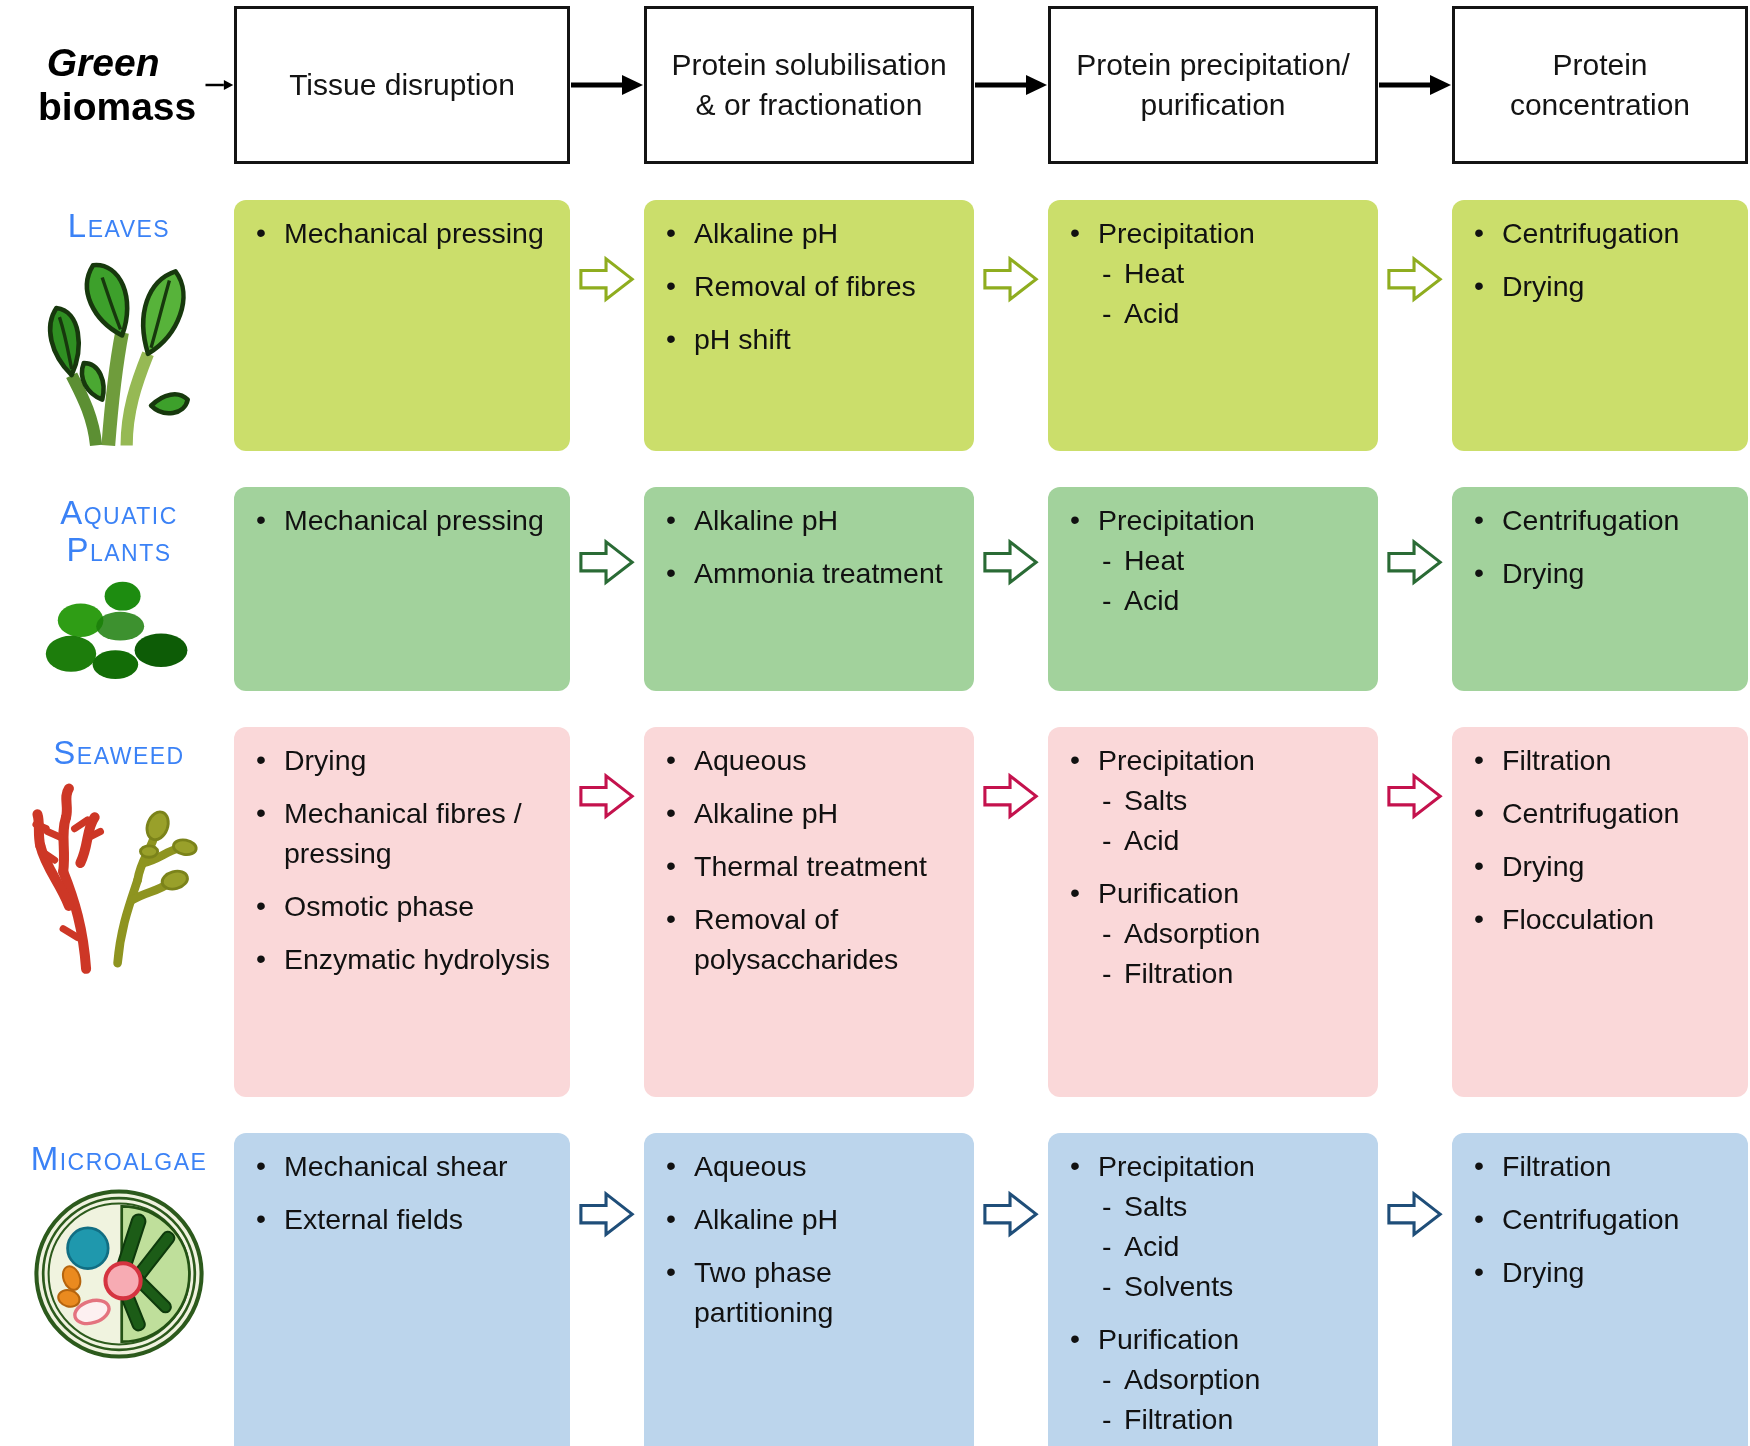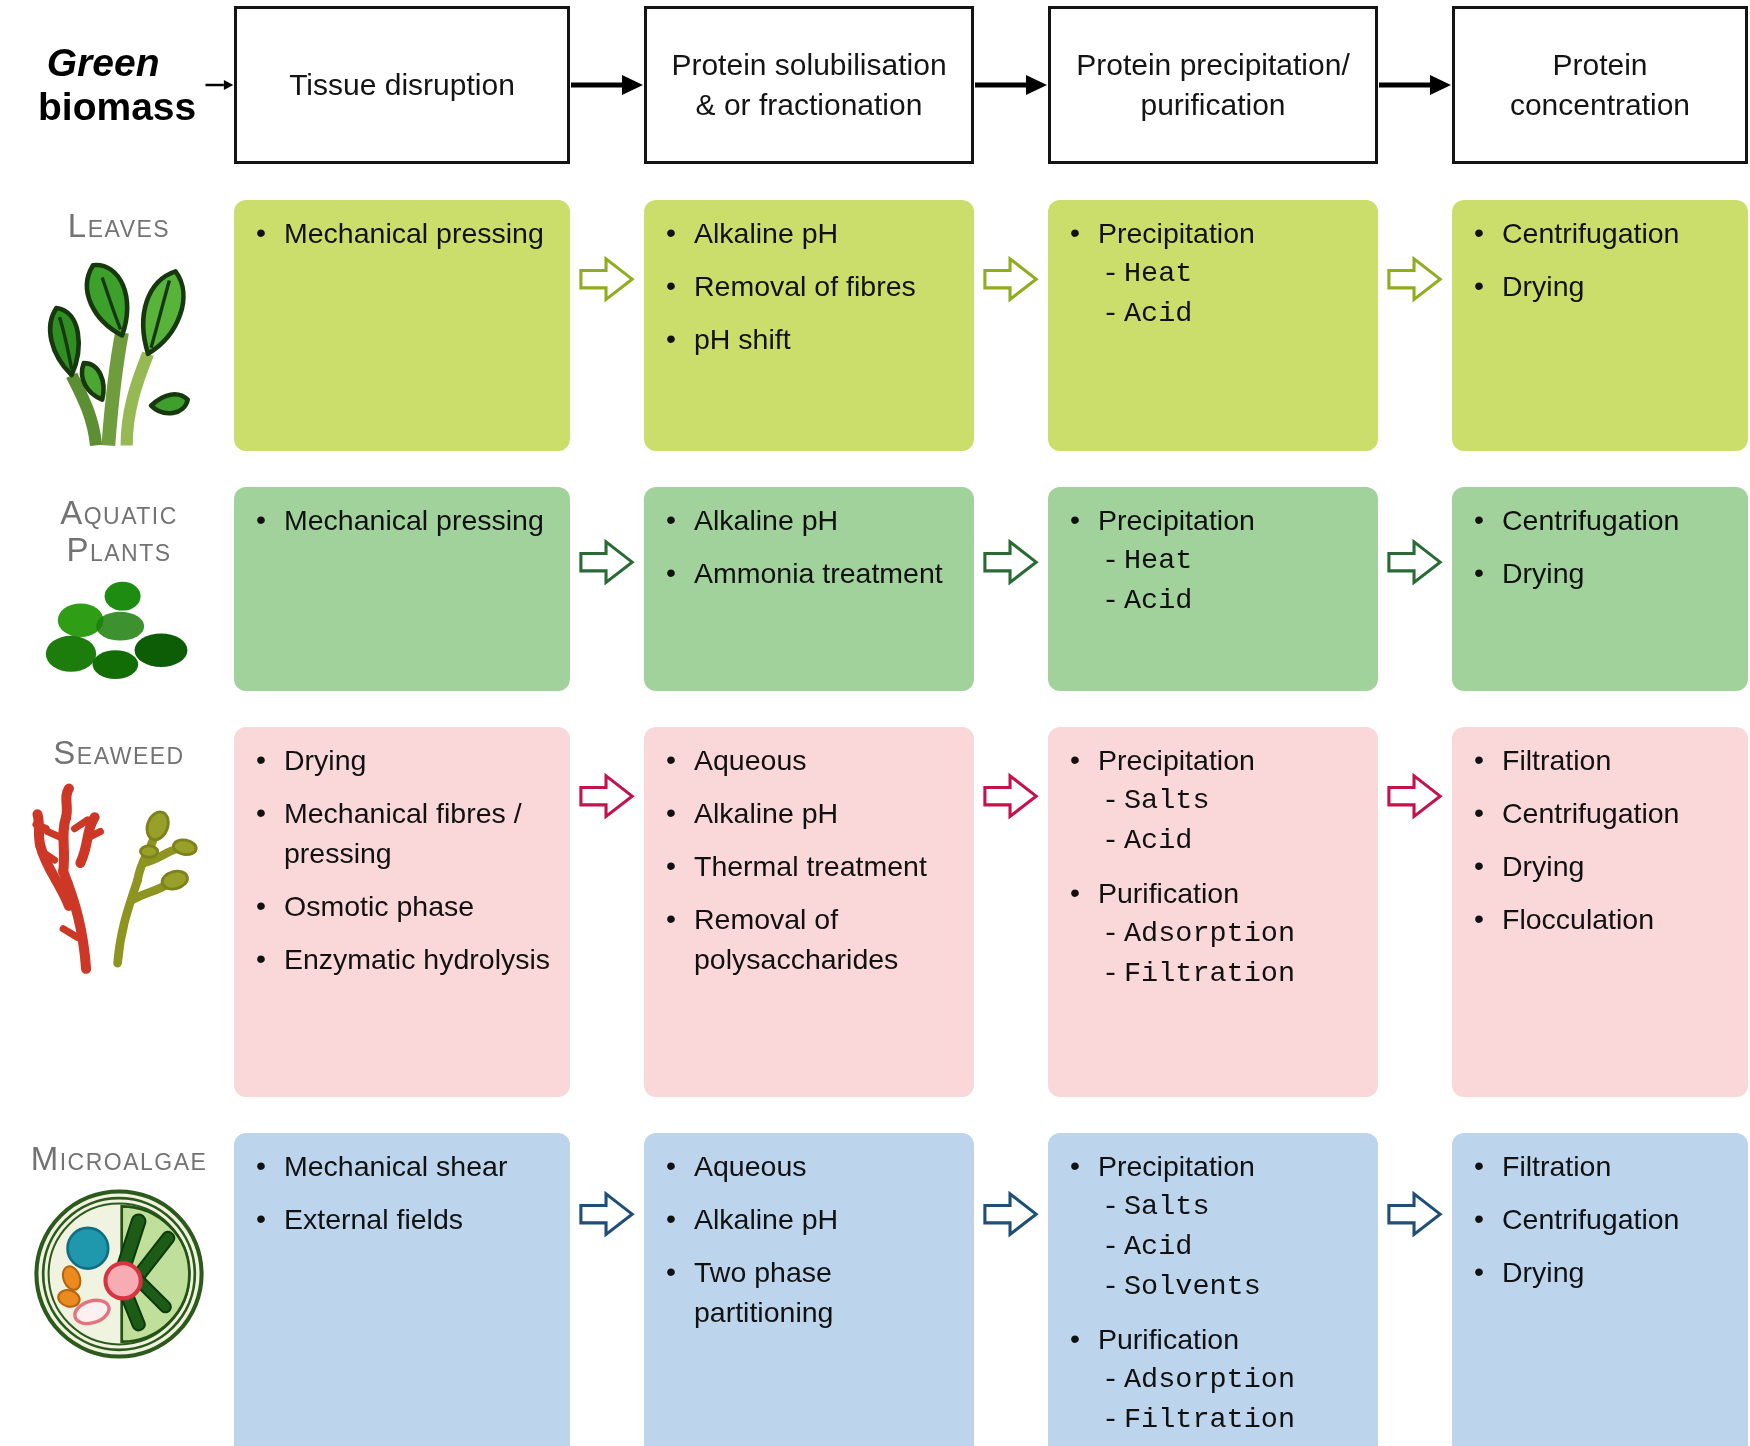--- a/index.html
+++ b/index.html
@@ -22,27 +22,27 @@
   .header-box{
     border:3px solid #141414;background:#fff;
     display:flex;align-items:center;justify-content:center;
     text-align:center;font-size:30px;line-height:1.32;
     min-height:158px;padding:6px 12px;box-sizing:border-box;color:#141414;
   }
   .arrow-col{display:flex;align-items:center;justify-content:center;min-height:158px;}
 
   
   .label-cell{display:flex;flex-direction:column;align-items:center;gap:8px;padding-top:8px;box-sizing:border-box;}
-  .row-label{font-size:33px;font-variant:small-caps;letter-spacing:1.5px;text-align:center;line-height:1.12;color:#737373;}
+  .row-label{font-size:33px;font-variant:small-caps;letter-spacing:1.5px;text-align:center;line-height:1.12;color:#3b82f6;}
 
   .box{border-radius:12px;padding:0 4px;box-sizing:border-box;}
   .box ul{list-style:none;margin:0;padding:14px 4px 6px 10px;}
   .box li{position:relative;padding-left:36px;font-size:28.5px;line-height:1.4;margin-bottom:13px;color:#111;}
   .box li::before{content:"\2022";position:absolute;left:8px;top:-1px;}
-  .sub{position:relative;padding-left:26px;font-family:Liberation Mono, monospace;}
+  .sub{position:relative;padding-left:26px;}
   .sub::before{content:"-";position:absolute;left:4px;}
 
   .box.r-leaves{min-height:236px;}
   .box.r-aquatic{min-height:182px;}
   .box.r-seaweed{min-height:370px;}
   .box.r-microalgae{min-height:362px;}
 
   .arrow-cell{display:flex;justify-content:center;align-items:flex-start;}
   .arrow-cell.r-leaves{padding-top:54px;}
   .arrow-cell.r-aquatic{padding-top:50px;}

